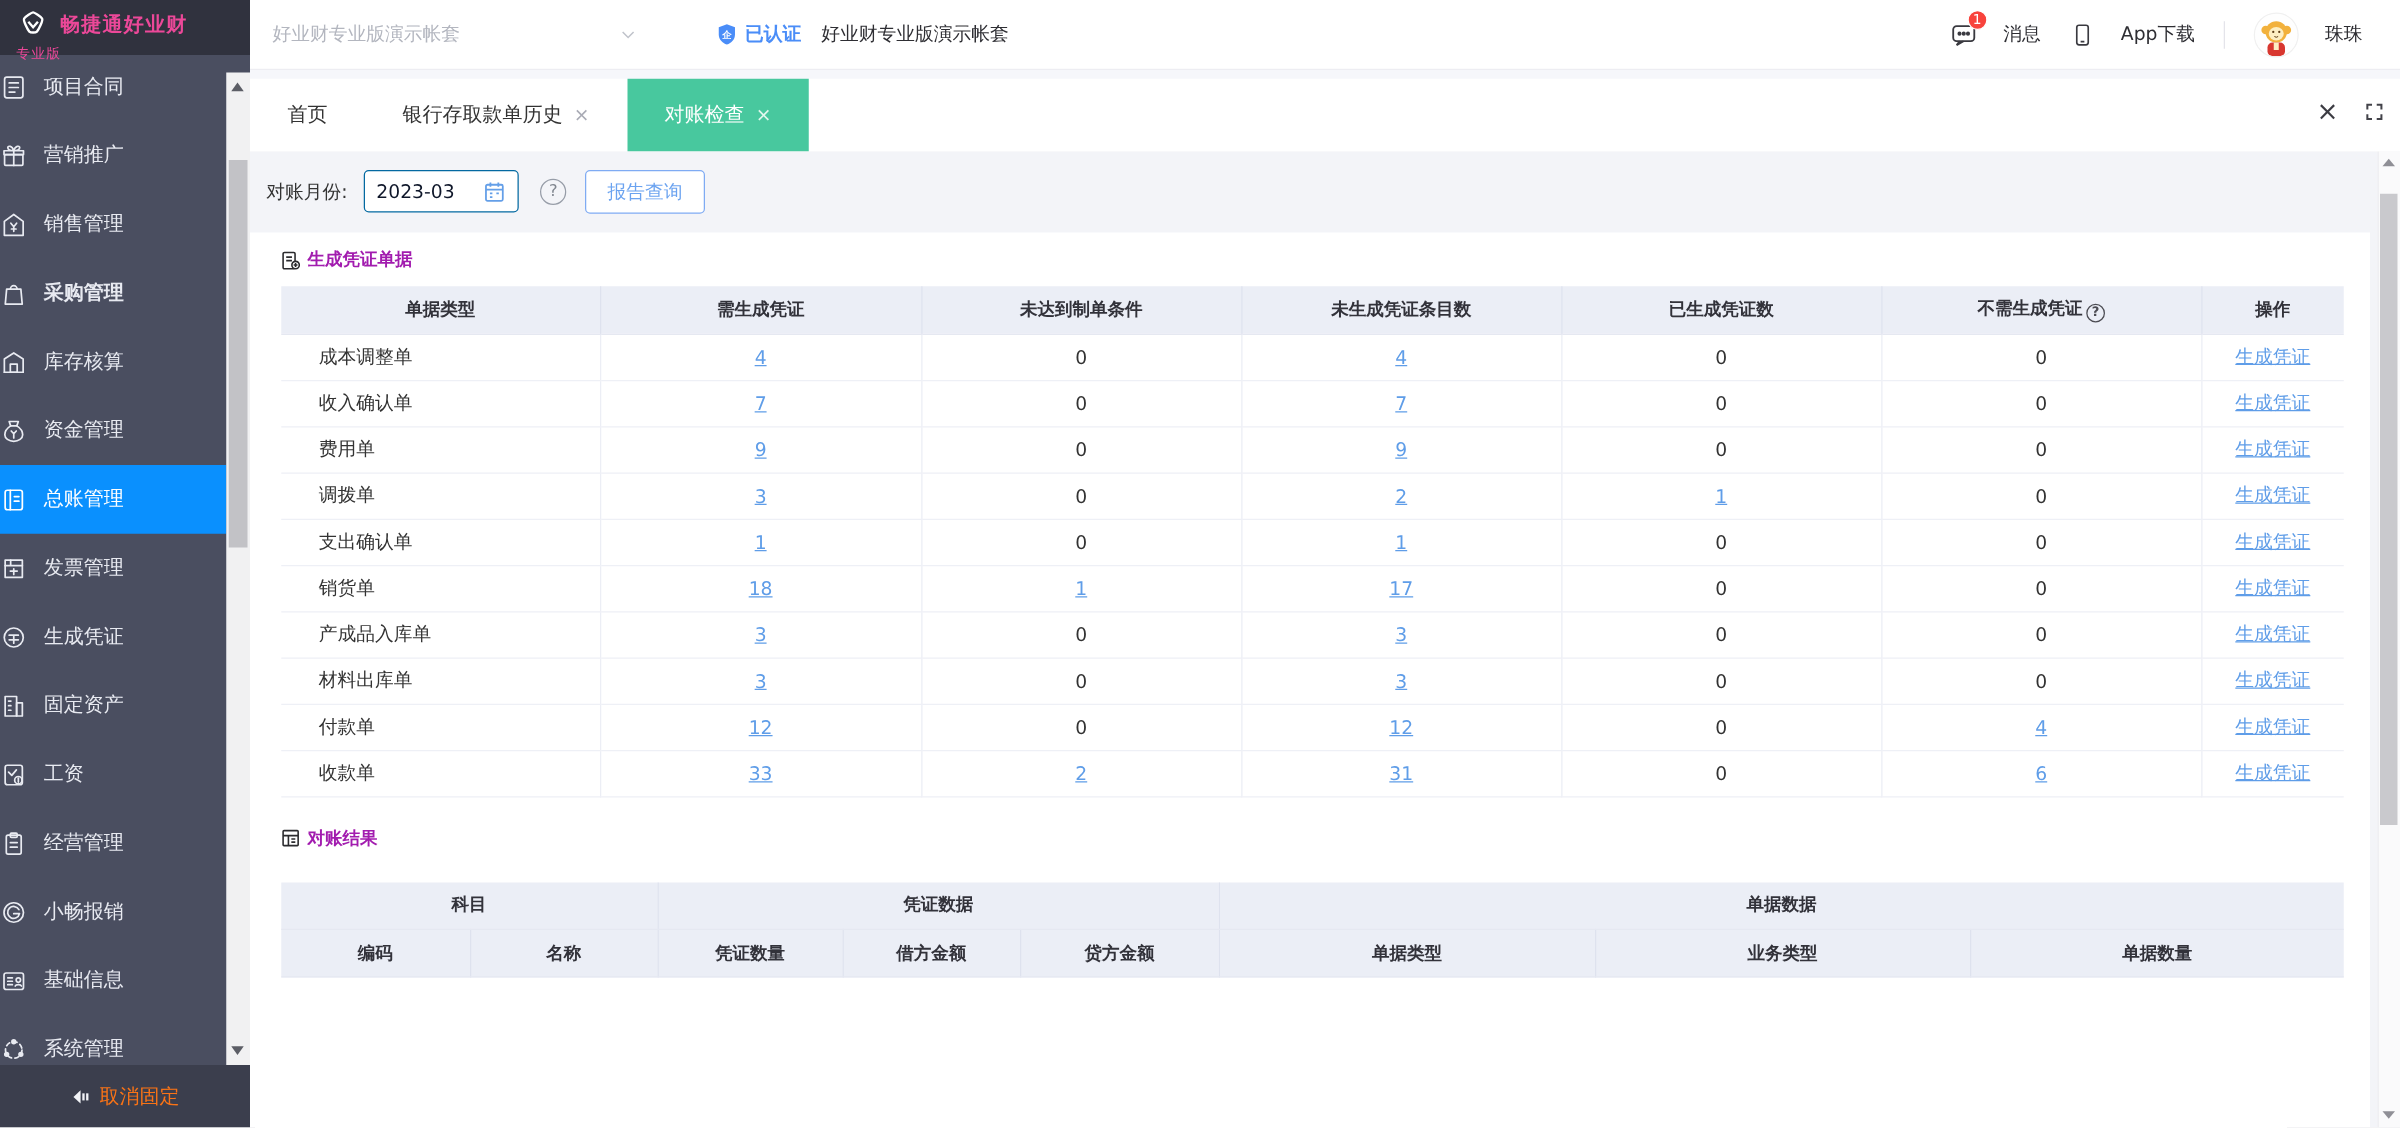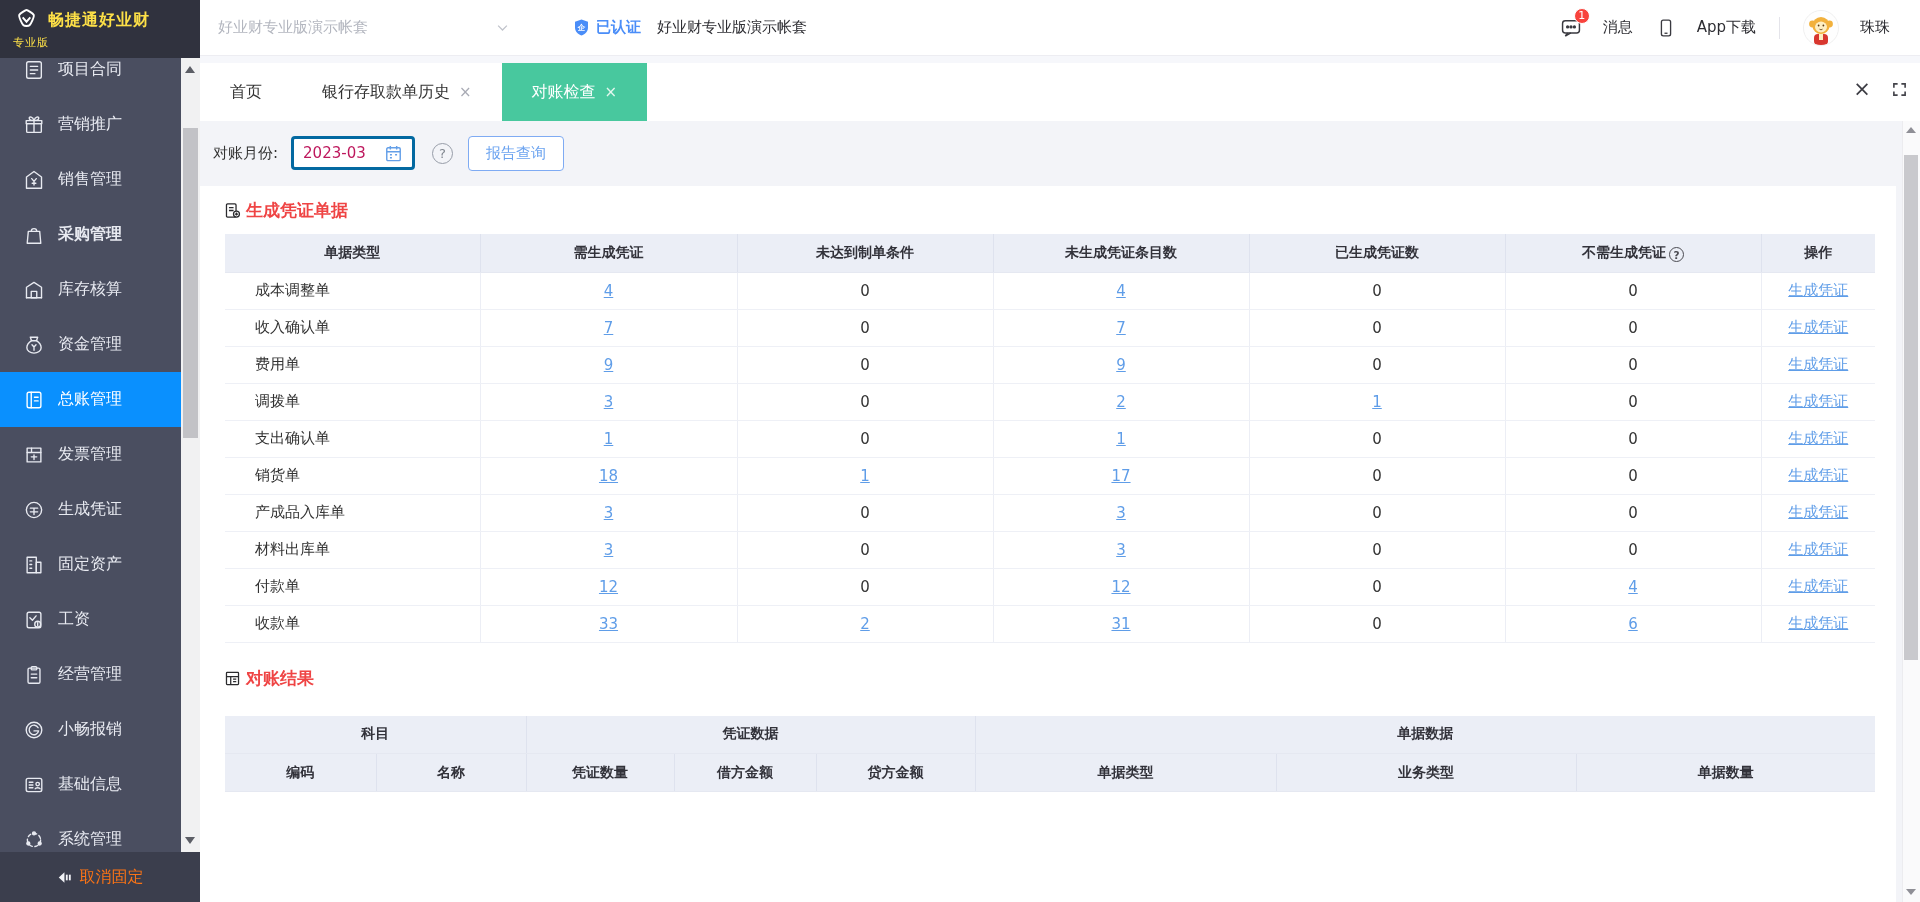--- a/index.html
+++ b/index.html
@@ -2,27 +2,27 @@
 <html style="--c-active: #0a90fe; --c-tab: #48c89e; --c-link: #5f9de8; --c-verified: #4a8df8; --c-badge: #f8433c;"><head>
 <meta charset="utf-8">
 <style>
   html,body{margin:0;padding:0;background:#e9eaee}
   .app{position:relative;width:1920px;height:902px;overflow:hidden;background:#fff;
        font-family:"DejaVu Sans","Liberation Sans",sans-serif;color:#333;font-size:14px}
   svg{display:block}
 
   
   .sidebar{position:absolute;left:0;top:0;width:200px;height:902px;background:#4a4e60;z-index:6}
-  .sidebar-header{height:58px;background:#30323e;box-sizing:border-box;padding:7px 0 0 13px;color:#fde047}
+  .sidebar-header{height:44px;background:#30323e;box-sizing:border-box;padding:7px 0 0 13px;color:#ec4899}
   .logo-row{display:flex;align-items:center;gap:8px}
   .logo-title{font-size:16px;font-weight:bold;letter-spacing:1px;white-space:nowrap}
   .logo-sub{font-size:11px;margin-top:1px;letter-spacing:1px}
   .menu{position:absolute;top:58px;left:0;width:181px;bottom:50px;overflow:hidden}
   .menu-item{position:absolute;left:0;width:187px;height:55px;display:flex;align-items:center;gap:13px;
-             padding-left:23px;box-sizing:border-box;color:#e8eaf1;font-size:16px;cursor:pointer;white-space:nowrap}
+             box-sizing:border-box;color:#e8eaf1;font-size:16px;cursor:pointer;white-space:nowrap}
   .menu-item.active{background:var(--c-active,#0a90fe);color:#fff}
   .menu-item .mi{width:22px;height:22px;flex:none}
   .side-scroll{position:absolute;top:58px;bottom:50px;left:181px;width:19px;background:#f1f1f2}
   .side-scroll .thumb{position:absolute;left:2px;width:15px;top:70px;height:310px;background:#c2c2c6}
   .tri-up,.tri-down{position:absolute;left:4px;width:0;height:0;border-left:5.5px solid transparent;border-right:5.5px solid transparent}
   .tri-up{top:8px;border-bottom:7px solid #5c5e66}
   .tri-down{bottom:8px;border-top:7px solid #5c5e66}
   .sidebar-footer{position:absolute;left:0;bottom:0;width:200px;height:50px;background:#3b3e4d;display:flex;
                   align-items:center;justify-content:center;gap:6px;color:#f97316;font-size:16px;cursor:pointer;z-index:7}
 
@@ -48,28 +48,28 @@
   .tab.active{background:var(--c-tab,#48c89e);color:#fff}
   .tab.active .x{color:#e3f7ee}
   .win-buttons{position:absolute;right:5px;top:17px;display:flex;gap:5px}
   .win-btn{width:32px;height:32px;display:flex;align-items:center;justify-content:center;cursor:pointer;color:#3c3c43;font-size:21px;background:#fff}
 
   
   .content{position:absolute;left:200px;top:121px;right:0;bottom:0;background:#f3f4f8;overflow:hidden}
   .filter-row{display:flex;align-items:center;margin:14px 0 0 13px;height:36px}
   .filter-label{font-size:15px;color:#333;margin-right:13px}
   .date-input{display:flex;align-items:center;justify-content:space-between;width:124px;height:34px;background:#fff;
-              border:3px solid #0369a1;border-radius:4px;box-sizing:border-box;padding:0 9px;font-size:15px;color:#be185d;cursor:text}
+              border:1px solid #0369a1;border-radius:4px;box-sizing:border-box;padding:0 9px;font-size:15px;color:#0f172a;cursor:text}
   .help-circle{width:21px;height:21px;border-radius:50%;border:1.5px solid #979da8;color:#80868f;display:flex;align-items:center;
                justify-content:center;font-size:13px;margin-left:17px;box-sizing:border-box;cursor:pointer}
   .query-btn{margin-left:15px;height:35px;padding:0 17px;background:#fff;border:1px solid #7fabf3;color:#6ba3f0;
              border-radius:4px;font-size:15px;cursor:pointer;font-family:inherit}
 
   .panel{position:absolute;left:0;top:65px;right:24px;bottom:0;background:#fff}
-  .section-title{display:flex;align-items:center;gap:5px;font-size:17px;font-weight:bold;color:#ef4444;padding:13px 0 0 24px}
+  .section-title{display:flex;align-items:center;gap:5px;font-size:14px;font-weight:bold;color:#a21caf;padding:13px 0 0 24px}
   .t1-wrap{margin:12px 0 0 25px}
   .t2-wrap{margin:26px 0 0 25px}
   table.grid{border-collapse:collapse;table-layout:fixed}
   table.grid th{background:#ebeef6;height:38px;font-size:14px;font-weight:600;color:#32323a;text-align:center;
                 border-right:1px solid #dee2ee;border-bottom:1px solid #e5e8f1;box-sizing:border-box;padding:0 4px}
   table.grid th:last-child{border-right:none}
   table.grid td{height:37px;text-align:center;font-size:15px;color:#333;border-right:1px solid #eceef5;
                 border-bottom:1px solid #eef0f6;box-sizing:border-box;padding:0 4px}
   table.grid td:last-child{border-right:none}
   table.grid td.rowlabel{text-align:left;padding-left:30px;font-size:15px}

